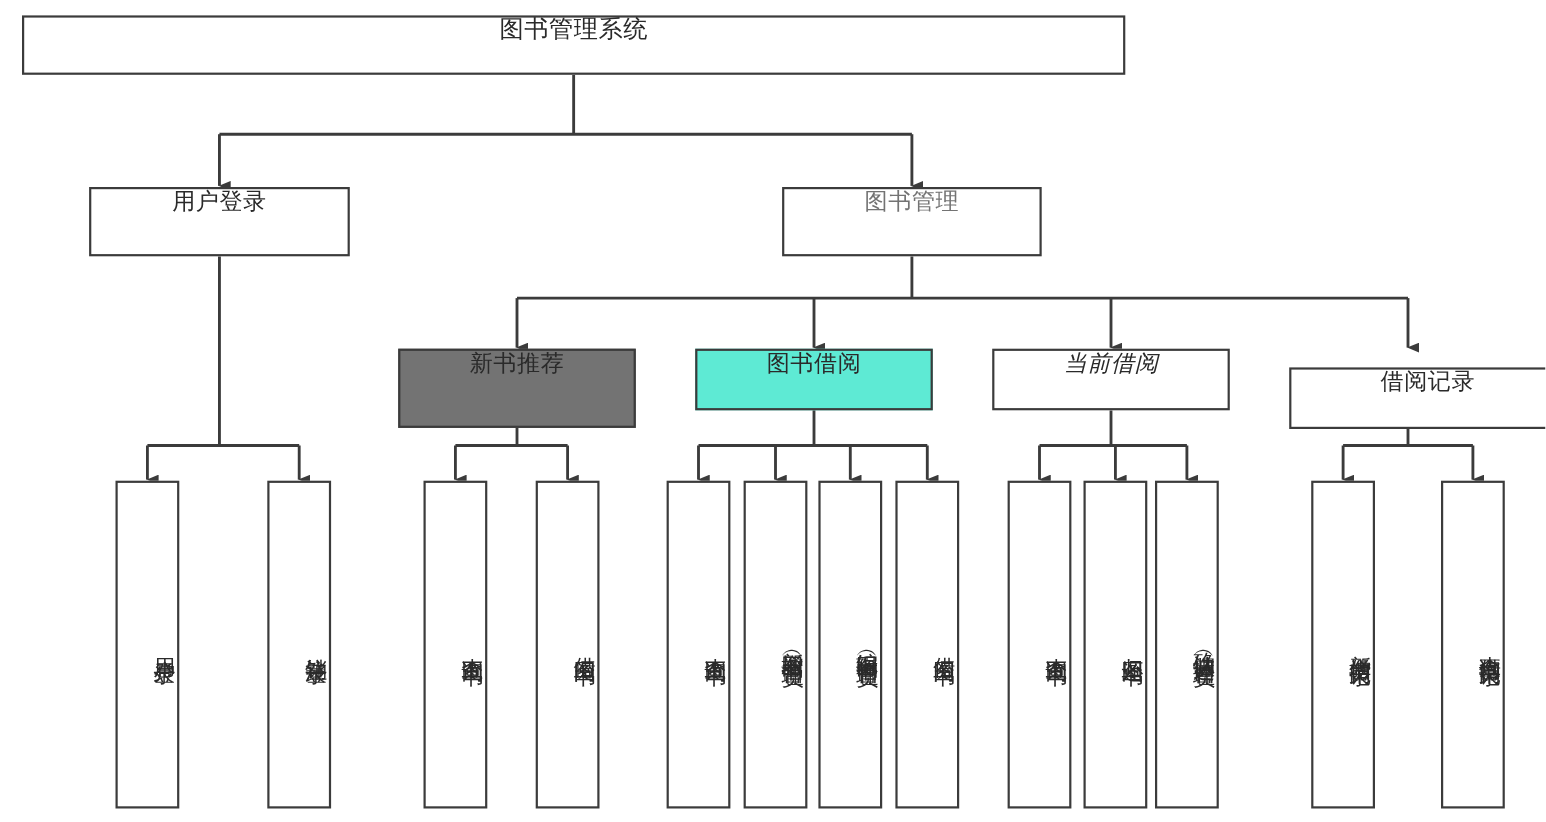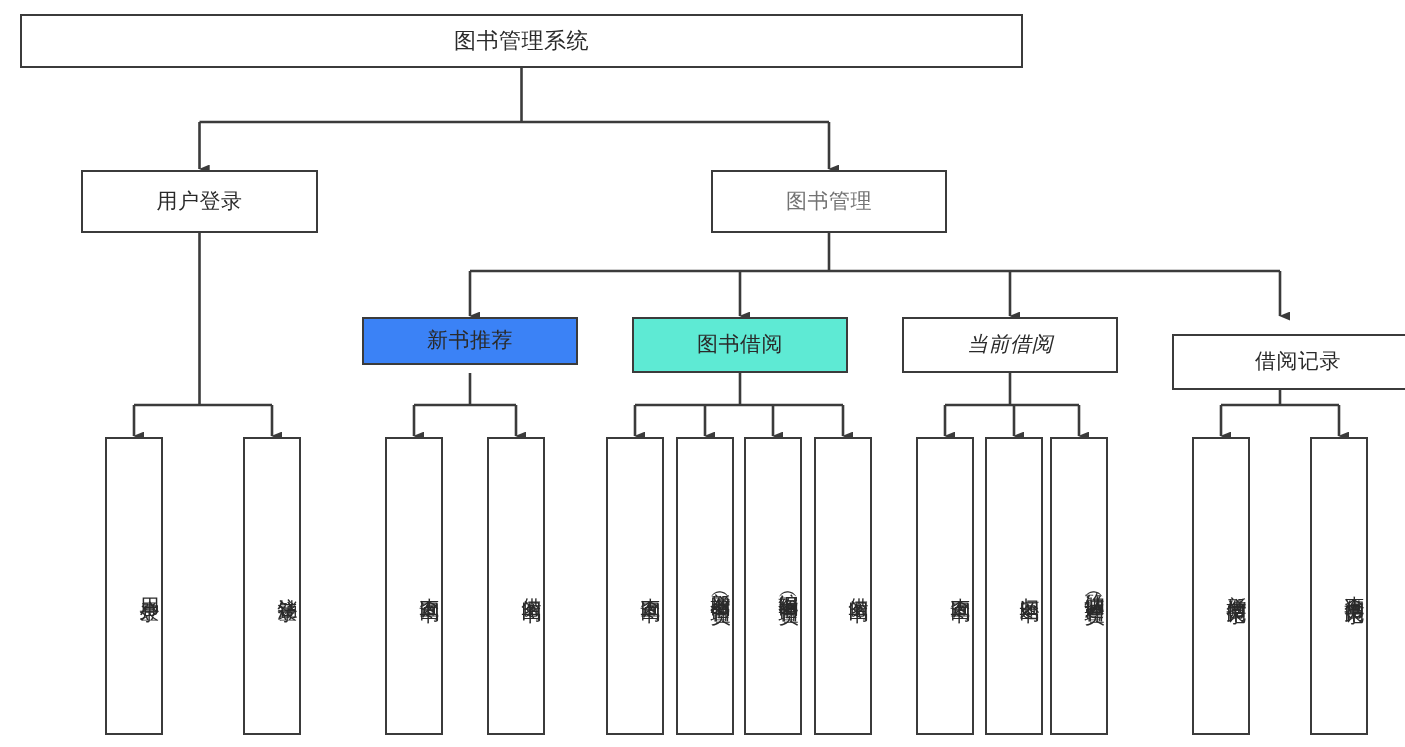--- a/index.html
+++ b/index.html
@@ -24,21 +24,20 @@
     width: 1405px;
     height: 747px;
     pointer-events: none;
   }
   .node {
     position: absolute;
     box-sizing: border-box;
     border: 2px solid #3b3b3b;
     background: #ffffff;
     display: flex;
-    align-items: center;
     justify-content: center;
     color: #2a2a2a;
   }
   .node.horiz {
     font-size: 21px;
     letter-spacing: 0.5px;
     line-height: 1.1;
   }
   .node.vert {
     writing-mode: vertical-rl;
@@ -119,21 +118,21 @@
   <div id="nodes-layer">
       <div class="node horiz" id="title-node" style="left: 20px; top: 14px; width: 1003px; height: 54px; border-color: rgb(59, 59, 59); background: rgb(255, 255, 255); color: rgb(42, 42, 42);">
         <span class="hlabel">图书管理系统</span>
       </div>
       <div class="node horiz" id="" style="left: 81px; top: 170px; width: 237px; height: 63px; border-color: rgb(59, 59, 59); background: rgb(255, 255, 255); color: rgb(42, 42, 42);">
         <span class="hlabel">用户登录</span>
       </div>
       <div class="node horiz" id="" style="left: 711px; top: 170px; width: 236px; height: 63px; border-color: rgb(59, 59, 59); background: rgb(255, 255, 255); color: #737373;">
         <span class="hlabel">图书管理</span>
       </div>
-      <div class="node horiz" id="" style="left: 362px; top: 317px; width: 216px; height: 48px; border-color: rgb(59, 59, 59); background: #3b82f6; color: rgb(42, 42, 42);">
+      <div class="node horiz" id="" style="left: 362px; top: 317px; width: 216px; height: 72px; border-color: rgb(59, 59, 59); background: #737373; color: rgb(42, 42, 42);">
         <span class="hlabel">新书推荐</span>
       </div>
       <div class="node horiz" id="" style="left: 632px; top: 317px; width: 216px; height: 56px; border-color: rgb(59, 59, 59); background: #5eead4; color: rgb(42, 42, 42);">
         <span class="hlabel">图书借阅</span>
       </div>
       <div class="node horiz" id="" style="left: 902px; top: 317px; width: 216px; height: 56px; border-color: rgb(59, 59, 59); background: rgb(255, 255, 255); color: rgb(42, 42, 42); font-style: italic;">
         <span class="hlabel">当前借阅</span>
       </div>
       <div class="node horiz" id="" style="left: 1172px; top: 334px; width: 252px; height: 56px; border-color: rgb(59, 59, 59); background: rgb(255, 255, 255); color: rgb(42, 42, 42);">
         <span class="hlabel">借阅记录</span>

